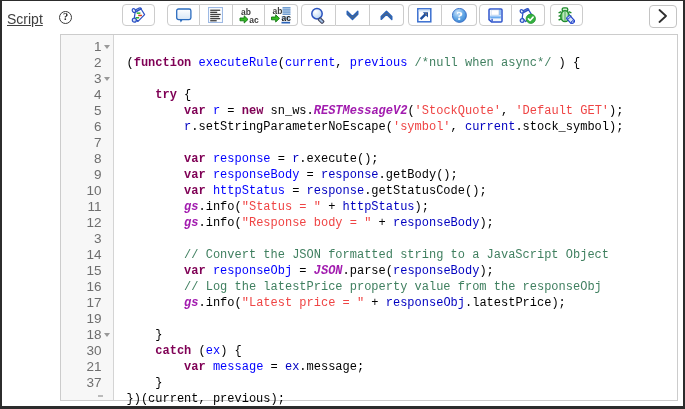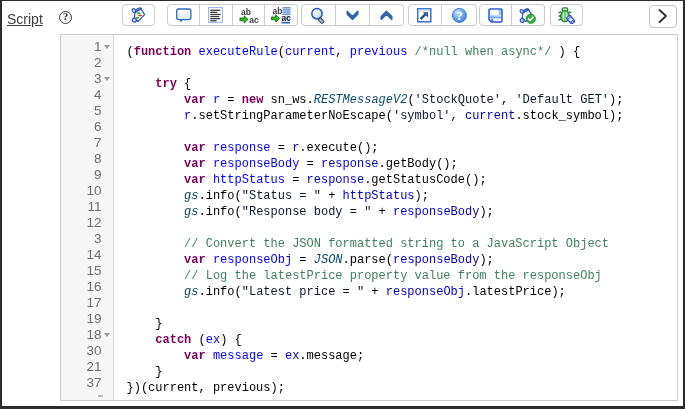--- a/index.html
+++ b/index.html
@@ -12,28 +12,28 @@
 .grp .tb:first-child{border-left:1px solid #ccc;border-radius:4px 0 0 4px;}
 .grp .tb:last-child{border-radius:0 4px 4px 0;}
 .grp .tb:only-child{border-radius:4px;}
 .nextbtn{position:absolute;left:647px;top:3.5px;width:28px;height:23px;border:1px solid #c4c4c4;border-radius:4px;
  display:flex;align-items:center;justify-content:center;background:#fff;}
 .editor{position:absolute;left:58px;top:32.5px;width:618px;height:367px;border:1px solid #ccc;background:#fff;}
 .gutter{position:absolute;left:0;top:0;bottom:0;width:53px;background:#f7f7f7;border-right:1px solid #d4d4d4;}
 .gn{position:relative;width:40.5px;text-align:right;font-family:"Liberation Sans",sans-serif;font-size:13.5px;line-height:16px;color:#6e6e6e;}
 .gwrap{position:absolute;top:4px;left:0;}
 .fold{position:absolute;left:43px;width:0;height:0;border-left:3.5px solid transparent;border-right:3.5px solid transparent;border-top:4.5px solid #999;}
-.code{position:absolute;left:65.5px;top:9px;font-family:"Liberation Mono",monospace;font-size:12px;line-height:16px;color:#000;white-space:pre;}
+.code{position:absolute;left:65.5px;top:20px;font-family:"Liberation Mono",monospace;font-size:12px;line-height:16px;color:#000;white-space:pre;}
 .ln{height:16px;}
 .k{color:#7F0055;font-weight:bold;}
 .d{color:#0000ff;}
 .v{color:#0000C0;}
-.s{color:#0f172a;}
+.s{color:#ef4444;}
 .c{color:#3F7F5F;}
-.g{color:#0c4a6e;font-weight:normal;font-style:italic;}
+.g{color:#a21caf;font-weight:bold;font-style:italic;}
 </style></head>
 <body>
 <div class="frame">
  <span class="lbl">Script</span>
  <div class="helpq">?</div>
  <div class="grp" style="left:76px"><div class="tb" style="width:33px">
         <svg width="15" height="18" viewBox="0 0 15 18" style="" xmlns="http://www.w3.org/2000/svg">
           <g stroke="#2d52c4" stroke-linejoin="round">
       <path d="M1.6 5.4 L8.2 2.0 Q9.6 1.4 10.3 2.6 L3.9 6.0 Z" fill="#dce9f8" stroke-width="1.2"></path>
       <ellipse cx="2.9" cy="4.6" rx="1.55" ry="2.0" transform="rotate(-28 2.9 4.6)" fill="#eef4fc" stroke-width="1.2"></ellipse>

